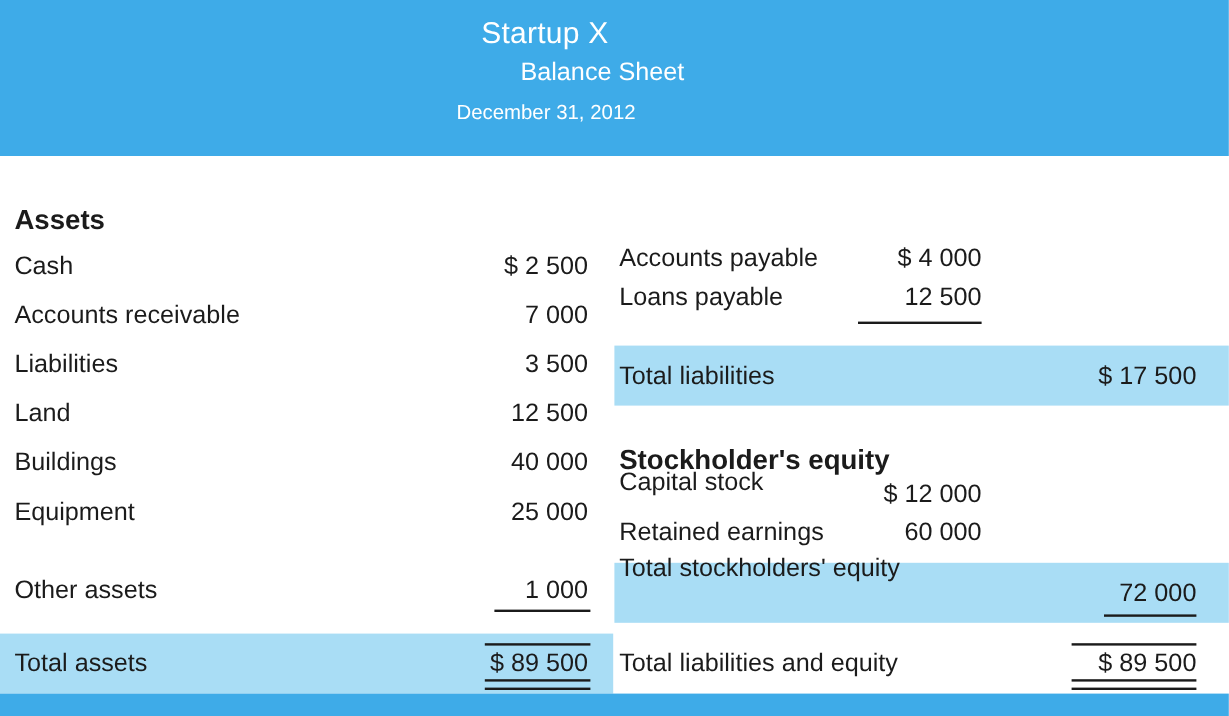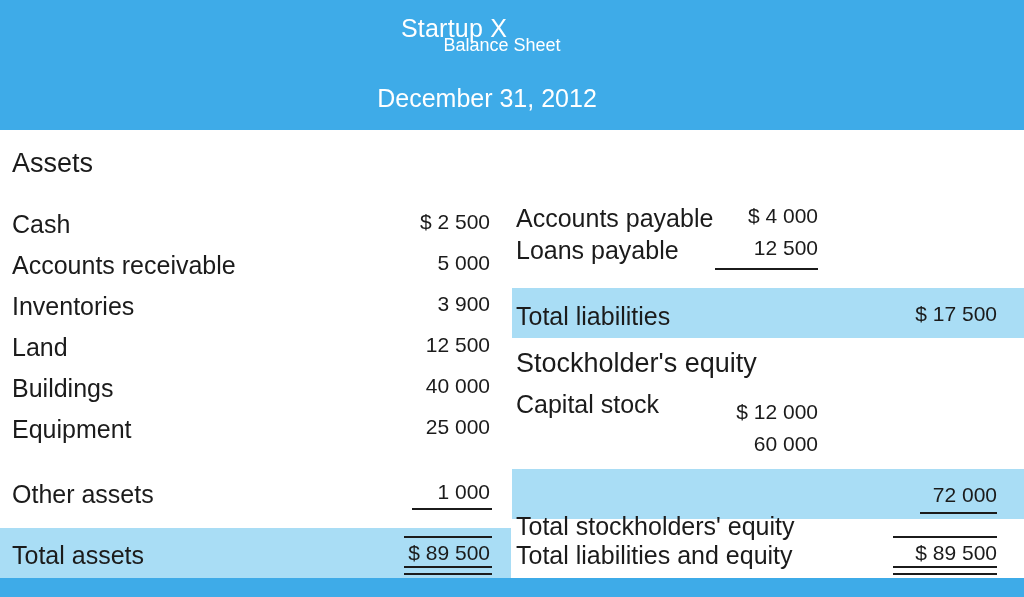--- a/index.html
+++ b/index.html
@@ -32,30 +32,29 @@
   }
   .header-company {
     position: absolute;
     left: 0; top: 14px; width: 908px;
     font-size: 25px;
     font-weight: normal;
     letter-spacing: 0.2px;
   }
   .header-doc {
     position: absolute;
-    left: 0; top: 35px; width: 1004px;
-    font-size: 18px;
+    left: 0; top: 49px; width: 1004px;
+    font-size: 21px;
     font-weight: normal;
   }
   .header-date {
     position: absolute;
     left: 0; top: 84px; width: 910px;
-    font-size: 25px;
+    font-size: 17px;
     font-weight: normal;
-    margin-left: 32px;
   }
 
   
   .footer-band {
     position: absolute;
     left: 0; top: 578px;
     width: 1024px; height: 19px;
     background: #3eabe8;
   }
 
@@ -64,32 +63,33 @@
     position: absolute;
     background: #a9ddf5;
   }
   .band-total-assets   { left: 0;   top: 528px; width: 511px; height: 50px; }
   .band-total-liab     { left: 512px; top: 288px; width: 512px; height: 50px; }
   .band-total-equity   { left: 512px; top: 469px; width: 512px; height: 50px; }
 
   
   .section-heading {
     position: absolute;
-    font-size: 27px;
-    font-weight: normal;
+    font-size: 23px;
+    font-weight: bold;
     white-space: nowrap;
+    margin-top: 22px;
   }
   .heading-assets      { left: 12px;  top: 148px; }
   .heading-liabilities { left: 516px; top: 148px; }
   .heading-equity      { left: 516px; top: 348px; }
 
   
   .row-label {
     position: absolute;
-    font-size: 25px;
+    font-size: 21px;
     white-space: nowrap;
   }
   .row-amount {
     position: absolute;
     font-size: 21px;
     text-align: right;
     white-space: nowrap;
   }
 
   
@@ -140,24 +140,24 @@
   <div class="band band-total-assets"></div>
   <div class="band band-total-liab"></div>
   <div class="band band-total-equity"></div>
 
   <div class="section-heading heading-assets">Assets</div>
 
   <div class="row-label l-label" style="top:210px">Cash</div>
   <div class="row-amount l-amount" style="top:210px">$ 2 500</div>
 
   <div class="row-label l-label" style="top:251px">Accounts receivable</div>
-  <div class="row-amount l-amount" style="top:251px">5 000</div>
-
-  <div class="row-label l-label" style="top:292px">Inventories</div>
-  <div class="row-amount l-amount" style="top:292px">3 900</div>
+  <div class="row-amount l-amount" style="top:251px">7 000</div>
+
+  <div class="row-label l-label" style="top:292px">Liabilities</div>
+  <div class="row-amount l-amount" style="top:292px">3 500</div>
 
   <div class="row-label l-label" style="top:333px">Land</div>
   <div class="row-amount l-amount" style="top:333px">12 500</div>
 
   <div class="row-label l-label" style="top:374px">Buildings</div>
   <div class="row-amount l-amount" style="top:374px">40 000</div>
 
   <div class="row-label l-label" style="top:415px">Equipment</div>
   <div class="row-amount l-amount" style="top:415px">25 000</div>
 
@@ -179,23 +179,24 @@
   <div class="rule rule-loans"></div>
 
   <div class="row-label r-label" style="top:302px">Total liabilities</div>
   <div class="row-amount r-total-amount" style="top:302px">$ 17 500</div>
 
   <div class="section-heading heading-equity">Stockholder's equity</div>
 
   <div class="row-label r-label" style="top:390px">Capital stock</div>
   <div class="row-amount r-amount" style="top:400px">$ 12 000</div>
 
+  <div class="row-label r-label" style="top:432px">Retained earnings</div>
   <div class="row-amount r-amount" style="top:432px">60 000</div>
 
-  <div class="row-label r-label" style="top:512px">Total stockholders' equity</div>
+  <div class="row-label r-label" style="top:462px">Total stockholders' equity</div>
   <div class="row-amount r-total-amount" style="top:483px">72 000</div>
   <div class="rule rule-equity-sub"></div>
 
   <div class="row-label r-label" style="top:541px">Total liabilities and equity</div>
   <div class="row-amount r-total-amount" style="top:541px">$ 89 500</div>
   <div class="overline oline-total-le"></div>
   <div class="double-rule drule-total-le"></div>
 
   <div class="footer-band"></div>
 

